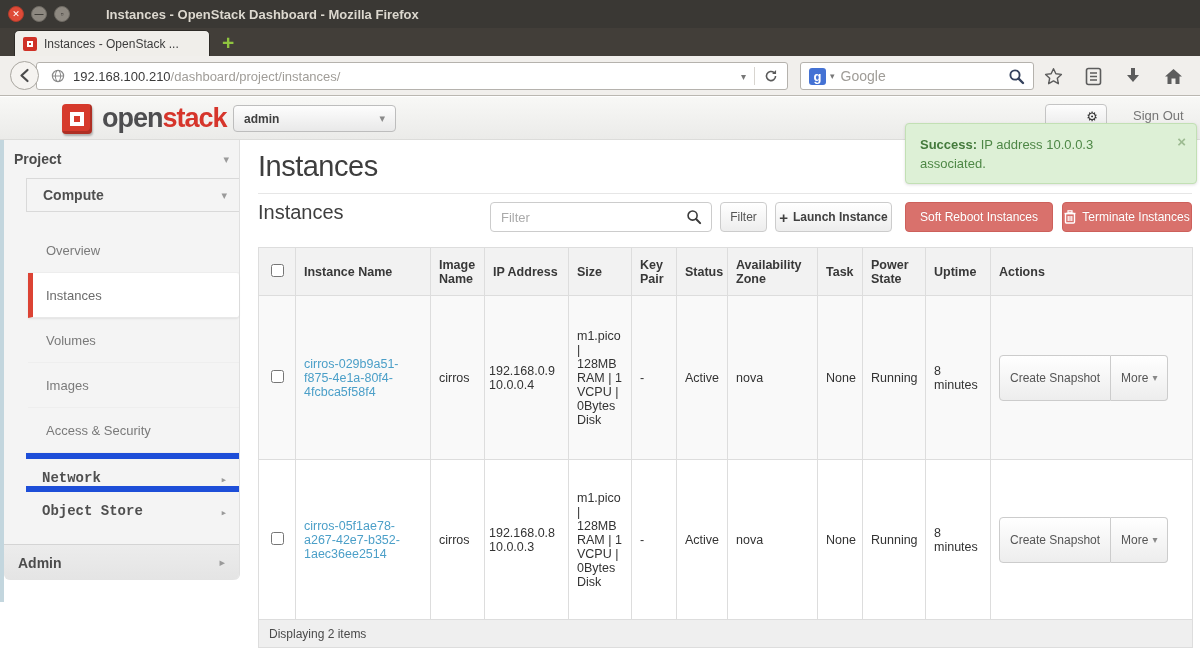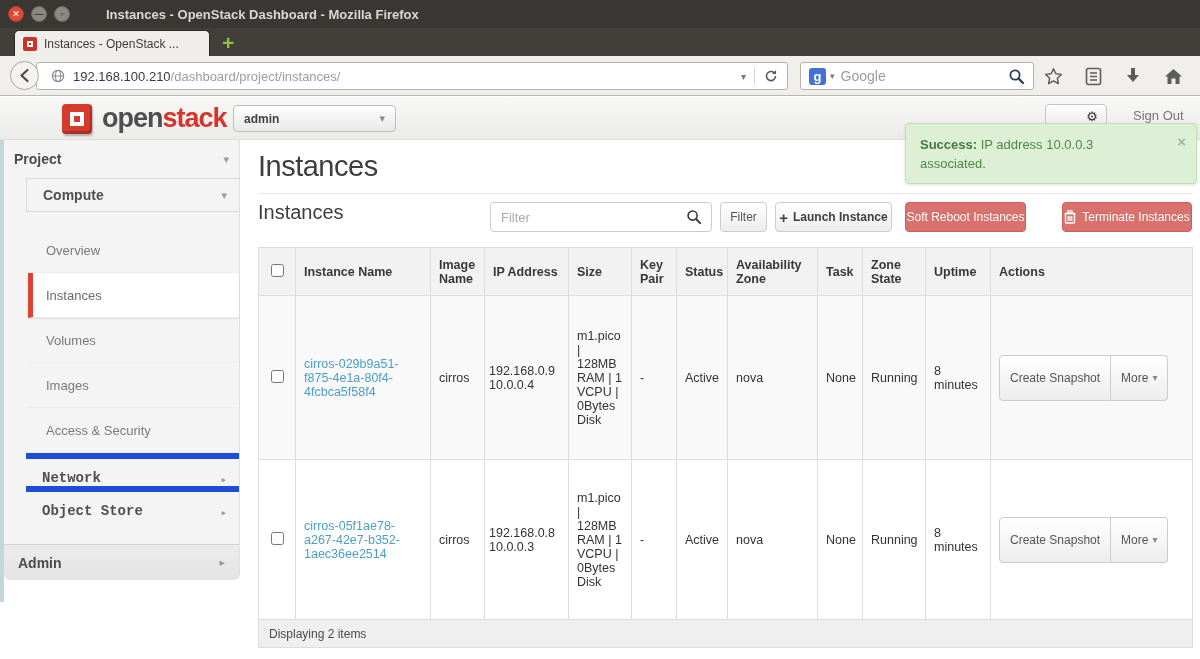--- a/index.html
+++ b/index.html
@@ -90,21 +90,21 @@
   .title-rule { position:absolute; left:18px; top:53px; width:934px; border-bottom:1px solid #e6e6e6; }
   .table-title { position:absolute; left:18px; top:61px; font-size:20px; color:#3e3e3e; }
   .filter-input { position:absolute; left:250px; top:62px; width:222px; height:30px; border:1px solid #ccc; border-radius:4px; background:#fff; font-size:13px; color:#333; padding:0 30px 0 10px; font-family:"Liberation Sans",sans-serif; }
   .filter-input::placeholder { color:#aaa; }
   .filter-mag { position:absolute; left:446px; top:69px; }
   .btn { position:absolute; top:62px; height:30px; border:1px solid #ccc; border-radius:4px; background:linear-gradient(#fff,#ededed); font-size:12px; color:#555; display:flex; align-items:center; justify-content:center; cursor:pointer; font-family:"Liberation Sans",sans-serif; }
   .btn-filter { left:480px; width:47px; }
   .btn-launch { left:535px; width:117px; font-weight:bold; color:#404040; }
   .btn-launch .plus { font-size:15px; margin-right:5px; font-weight:bold; }
   .btn-danger { background:#d9716c; border:1px solid #cd605b; color:#fff; text-shadow:0 -1px 0 rgba(0,0,0,.08); }
-  .btn-softreboot { left:665px; width:121px; }
+  .btn-softreboot { left:665px; width:148px; }
   .btn-terminate { left:822px; width:130px; }
   .btn-terminate svg { margin-right:6px; }
 
   
   .tablewrap { position:absolute; left:18px; top:107px; width:934px; }
   table.itable { width:934px; border-collapse:collapse; table-layout:fixed; background:#fff; }
   .itable th, .itable td { border:1px solid #ddd; font-size:12.5px; vertical-align:middle; padding:8px; }
   .itable thead th { background:#f2f2f2; font-weight:bold; color:#383838; text-align:left; height:48px; }
   .itable td { color:#333; }
   .itable tr.r1 { background:#f9f9f9; height:164px; }
@@ -308,21 +308,21 @@
             <tr>
               <th class="cb"><input type="checkbox" style=""></th>
               <th>Instance Name</th>
               <th>Image Name</th>
               <th>IP Address</th>
               <th>Size</th>
               <th>Key Pair</th>
               <th>Status</th>
               <th>Availability Zone</th>
               <th>Task</th>
-              <th>Zone State</th>
+              <th>Power State</th>
               <th>Uptime</th>
               <th>Actions</th>
             </tr>
           </thead>
           <tbody>
             <tr class="r1">
               <td class="cb"><input type="checkbox" style=""></td>
               <td><a href="#" class="ilink">cirros-029b9a51-f875-4e1a-80f4-4fcbca5f58f4</a></td>
               <td>cirros</td>
               <td class="ip">

